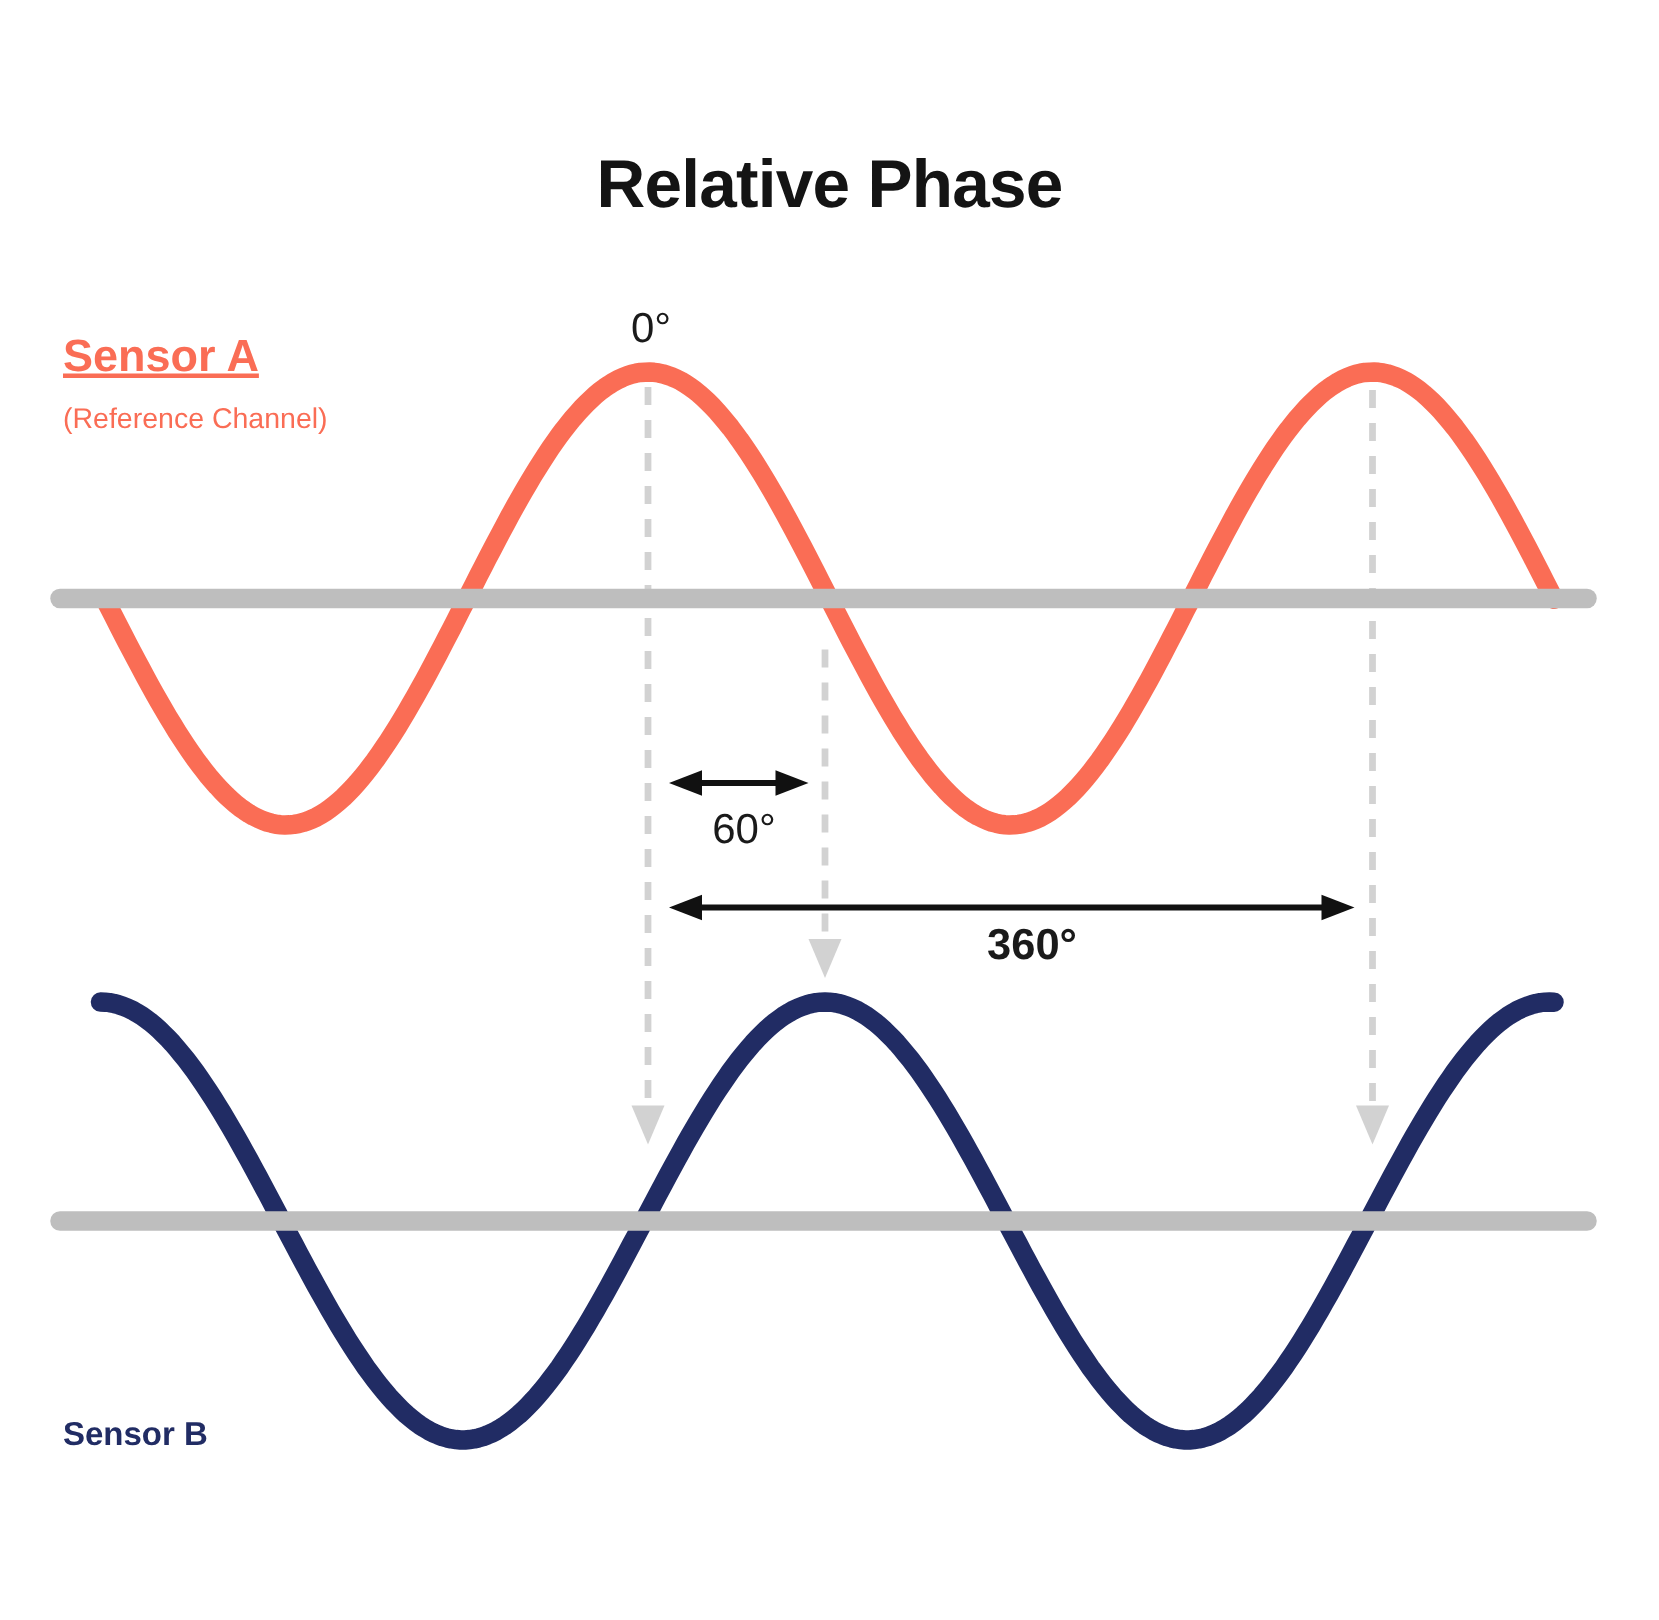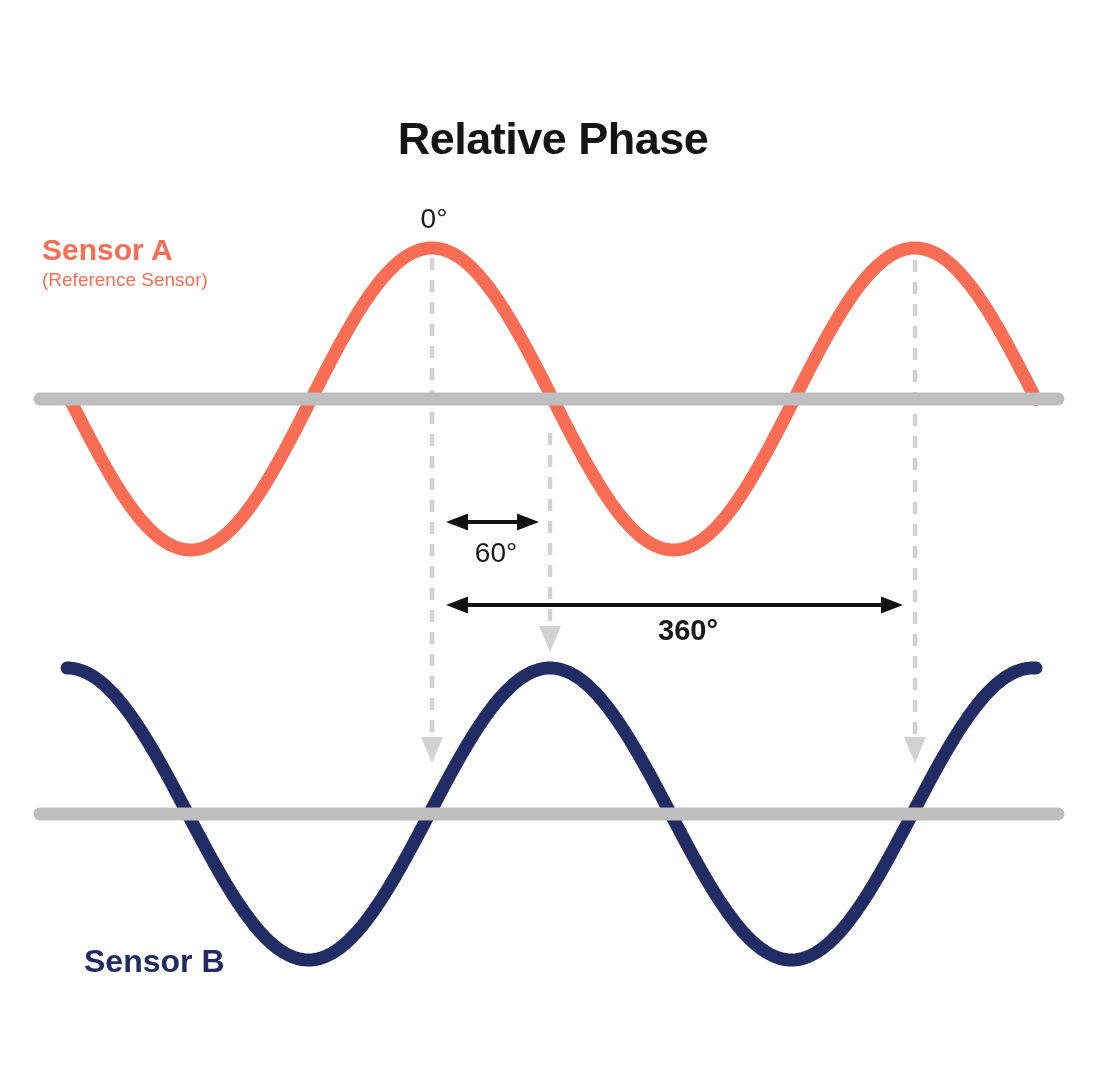--- a/index.html
+++ b/index.html
@@ -13,37 +13,37 @@
   }
   .stage svg { position: absolute; inset: 0; width: 1106px; height: 1080px; }
   .lbl { position: absolute; white-space: nowrap; }
   .title {
     left: 0; right: 0; top: 97px;
     text-align: center;
     font-size: 45px;
     font-weight: 700;
     letter-spacing: -0.5px;
     color: #141414;
-    margin: 16px;
+    margin: 0;
   }
   .sensor-a-label {
-    left: 42px; top: 233px;
+    left: 42px; top: 221px;
     font-size: 30px; font-weight: 700;
     color: var(--sensor-a, #fa6d55);
+    text-decoration: underline;
   }
   .sensor-a-sub {
     left: 42px; top: 269px;
     font-size: 19px; font-weight: 500;
     color: var(--sensor-a, #fa6d55);
   }
   .sensor-b-label {
     left: 42px; top: 943px;
-    font-size: 32px; font-weight: 700;
+    font-size: 22px; font-weight: 700;
     color: var(--sensor-b, #212c64);
-    margin-left: 42px;
   }
   .deg { color: #1a1a1a; font-weight: 500; transform: translateX(-50%); }
   .zero-label  { left: 434px; top: 203px; font-size: 28px; }
   .ninety-label { left: 496px; top: 537px; font-size: 28px; }
   .threesixty-label { left: 688px; top: 614px; font-size: 29px; font-weight: bold; }
 </style>
 </head>
 <body>
 
 <div class="stage">
@@ -63,21 +63,21 @@
       <polygon points="446,522 468,513.5 468,530.5" fill="#111111"></polygon>
       <polygon points="539,522 517,513.5 517,530.5" fill="#111111"></polygon>
       <line x1="466" y1="605" x2="883" y2="605" stroke="#111111" stroke-width="4"></line>
       <polygon points="446,605 468,596.5 468,613.5" fill="#111111"></polygon>
       <polygon points="903,605 881,596.5 881,613.5" fill="#111111"></polygon>
     </svg>
 
   <h1 class="lbl title">Relative Phase</h1>
 
   <div class="lbl sensor-a-label">Sensor A</div>
-  <div class="lbl sensor-a-sub">(Reference Sensor)</div>
+  <div class="lbl sensor-a-sub">(Reference Channel)</div>
 
   <div class="lbl deg zero-label">0°</div>
   <div class="lbl deg ninety-label">60°</div>
   <div class="lbl deg threesixty-label">360°</div>
 
   <div class="lbl sensor-b-label">Sensor B</div>
 
 </div>
 
 </body></html>

